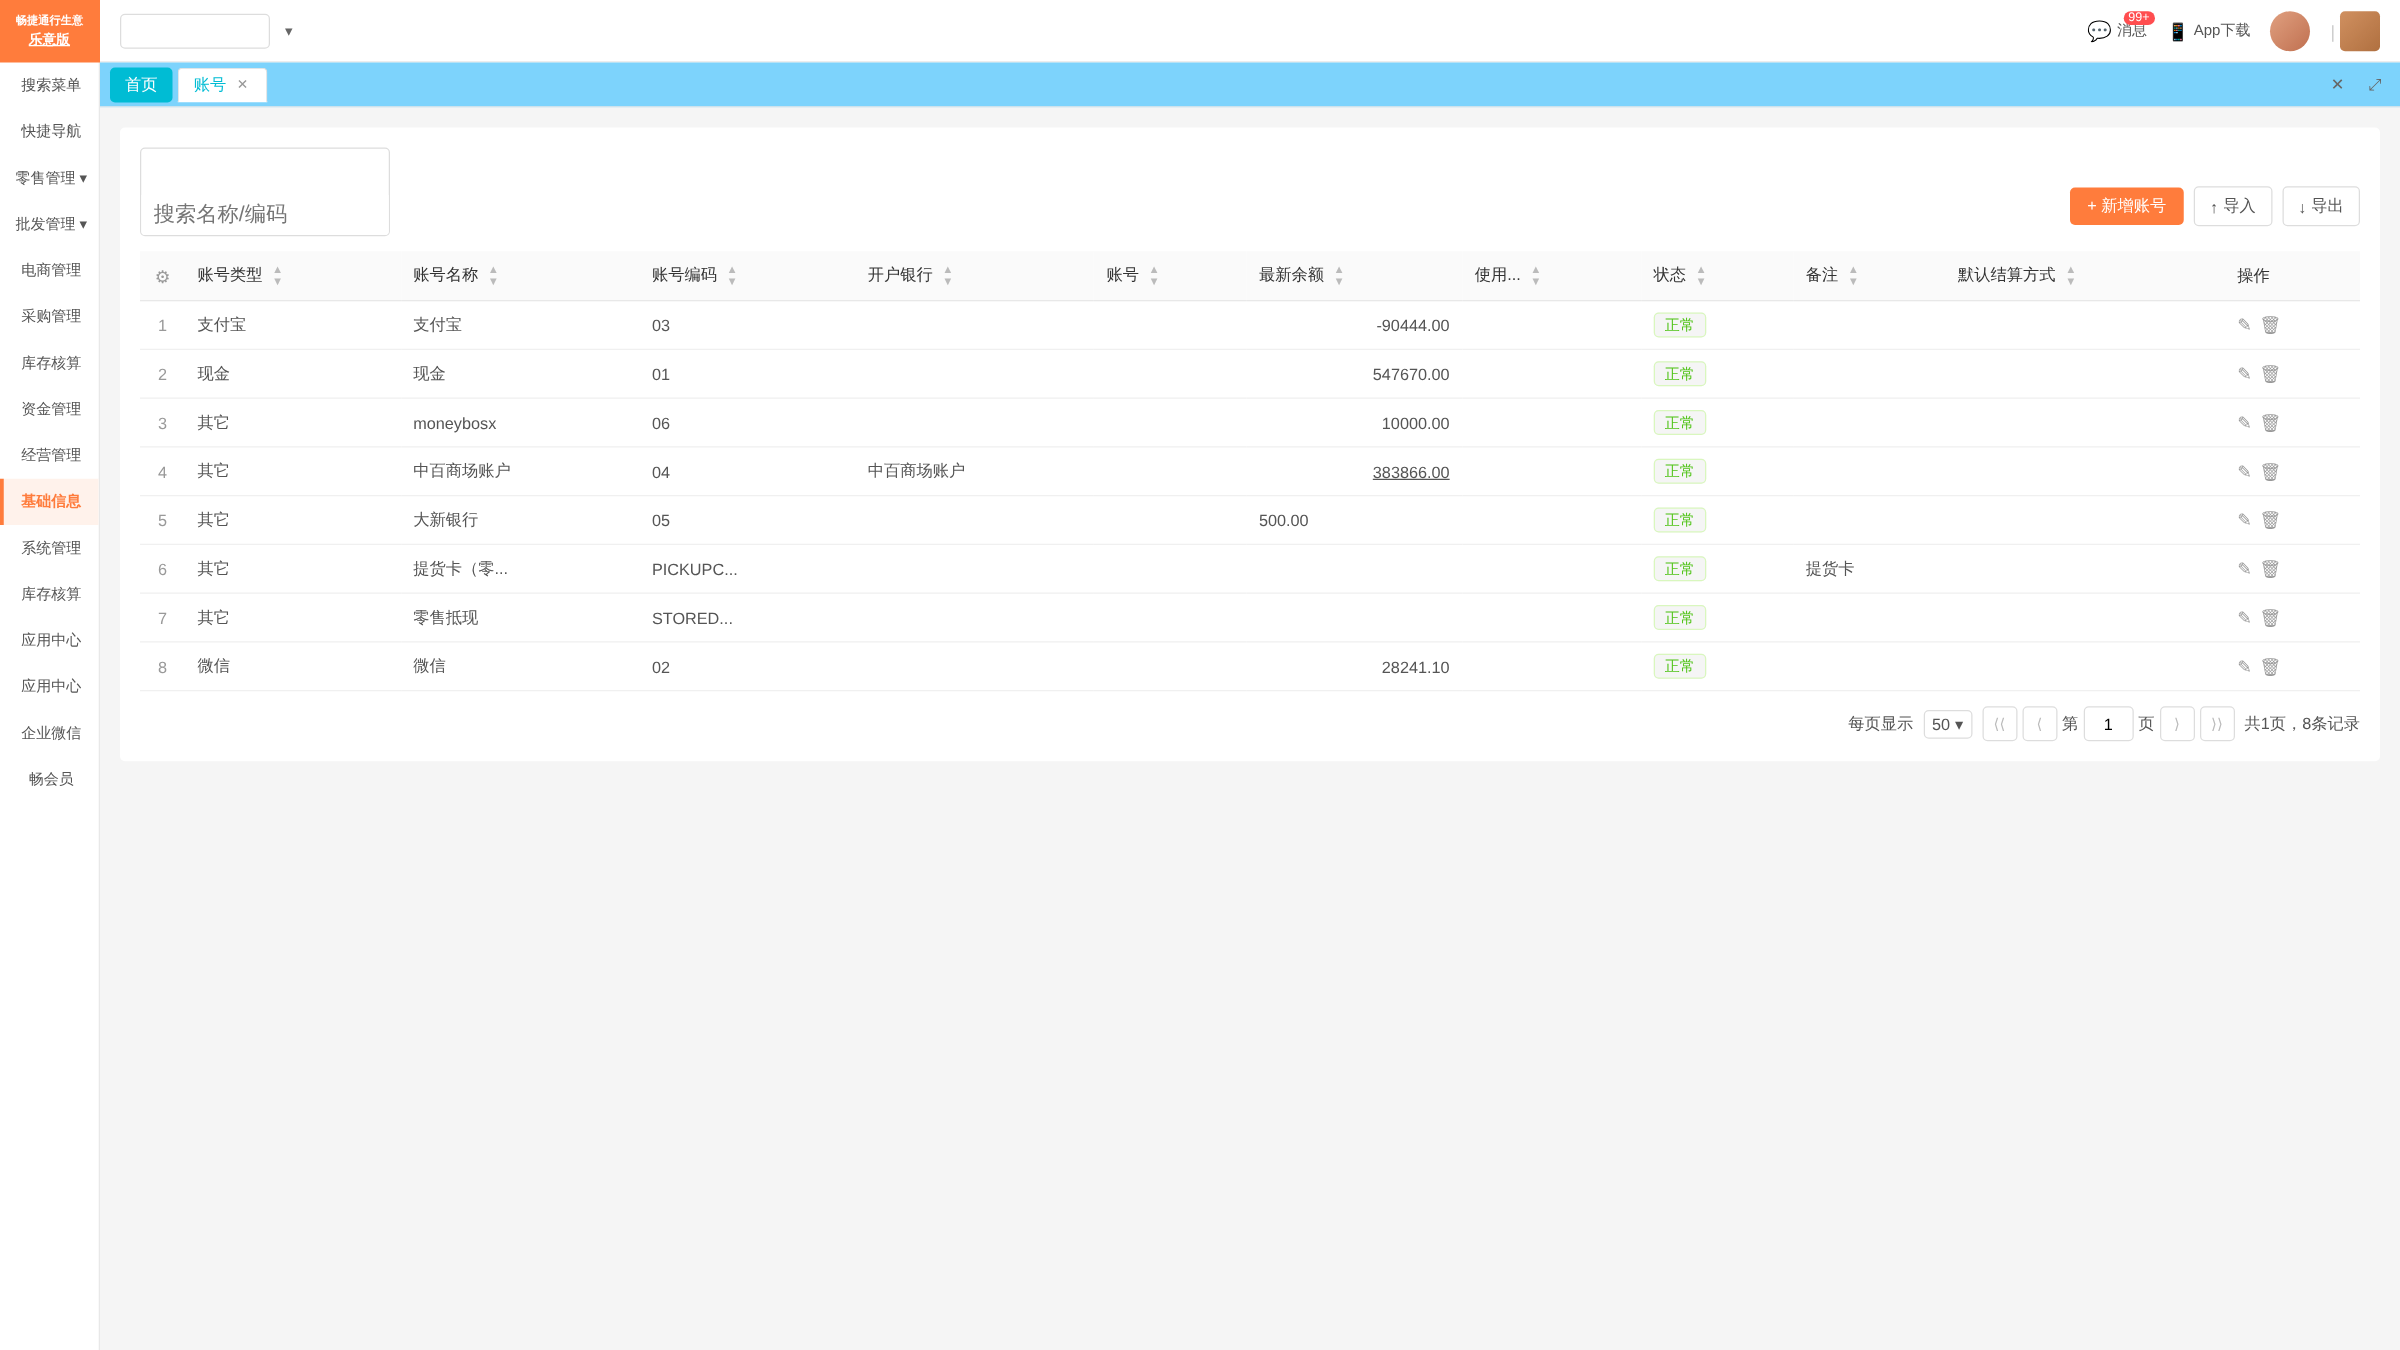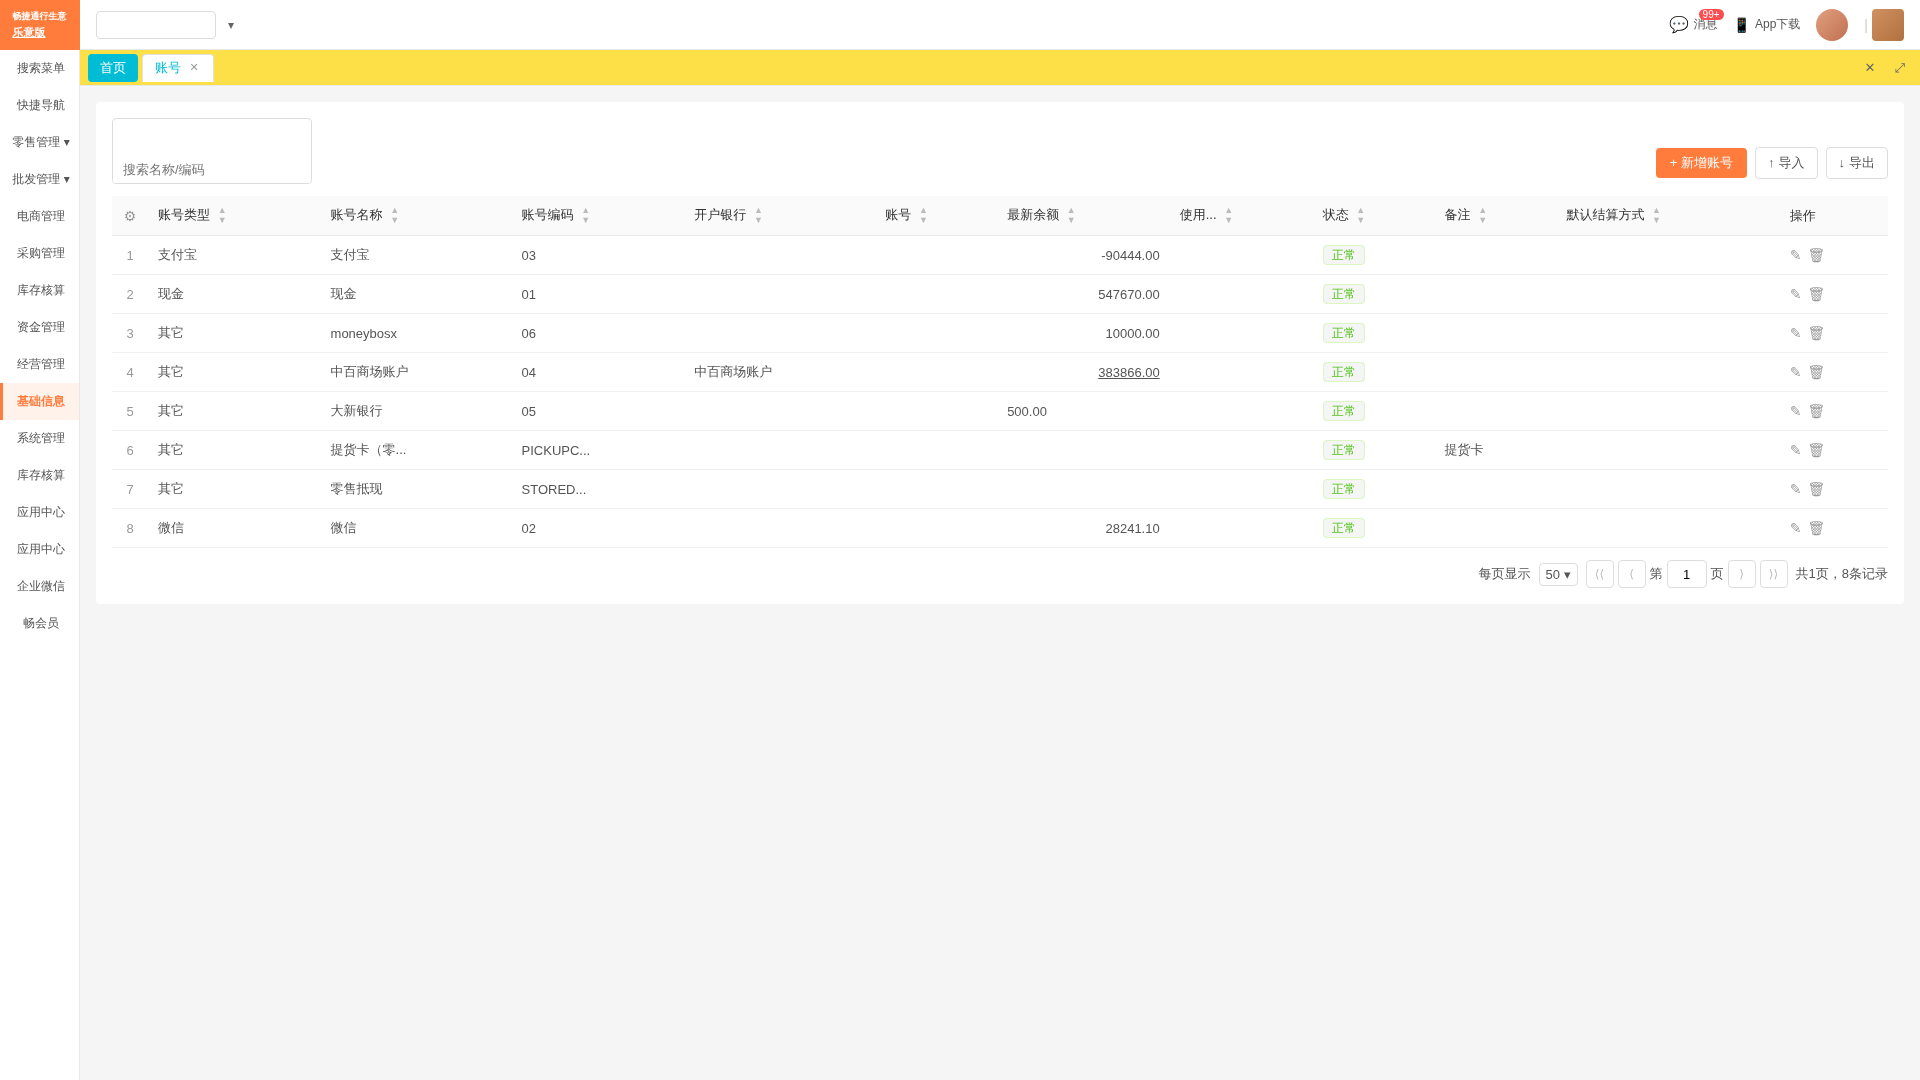--- a/index.html
+++ b/index.html
@@ -19,21 +19,21 @@
       width: 80px;
       height: 50px;
       background: #ff7c3c;
       display: flex;
       align-items: center;
       justify-content: center;
       color: #fff;
       font-size: 11px;
       font-weight: bold;
     }
-    .sidebar-logo-text { line-height: 1.3; }
+    .sidebar-logo-text { text-align: center; line-height: 1.3; }
     .sidebar-item {
       width: 100%;
       padding: 10px 4px;
       text-align: center;
       cursor: pointer;
       color: #555;
       font-size: 12px;
       border-left: 3px solid transparent;
       transition: all 0.2s;
     }
@@ -117,21 +117,21 @@
       width: 32px;
       height: 32px;
       border-radius: 50%;
       background: #ccc;
       overflow: hidden;
     }
 
     
     .tab-bar {
       height: 36px;
-      background: #fde047;
+      background: #7dd3fc;
       border-bottom: 1px solid #e8e8e8;
       display: flex;
       align-items: center;
       padding: 0 8px;
       flex-shrink: 0;
       gap: 4px;
     }
     .tab {
       height: 28px;
       padding: 0 12px;
@@ -215,21 +215,21 @@
       align-items: center;
       border: 1px solid #ddd;
       border-radius: 4px;
       overflow: hidden;
       width: 200px;
     }
     .search-input {
       border: none;
       outline: none;
       padding: 6px 10px;
-      font-size: 13px;
+      font-size: 17px;
       flex: 1;
       margin-top: 37px;
     }
     .search-btn {
       background: none;
       border: none;
       padding: 6px 8px;
       cursor: pointer;
       color: #999;
     }

